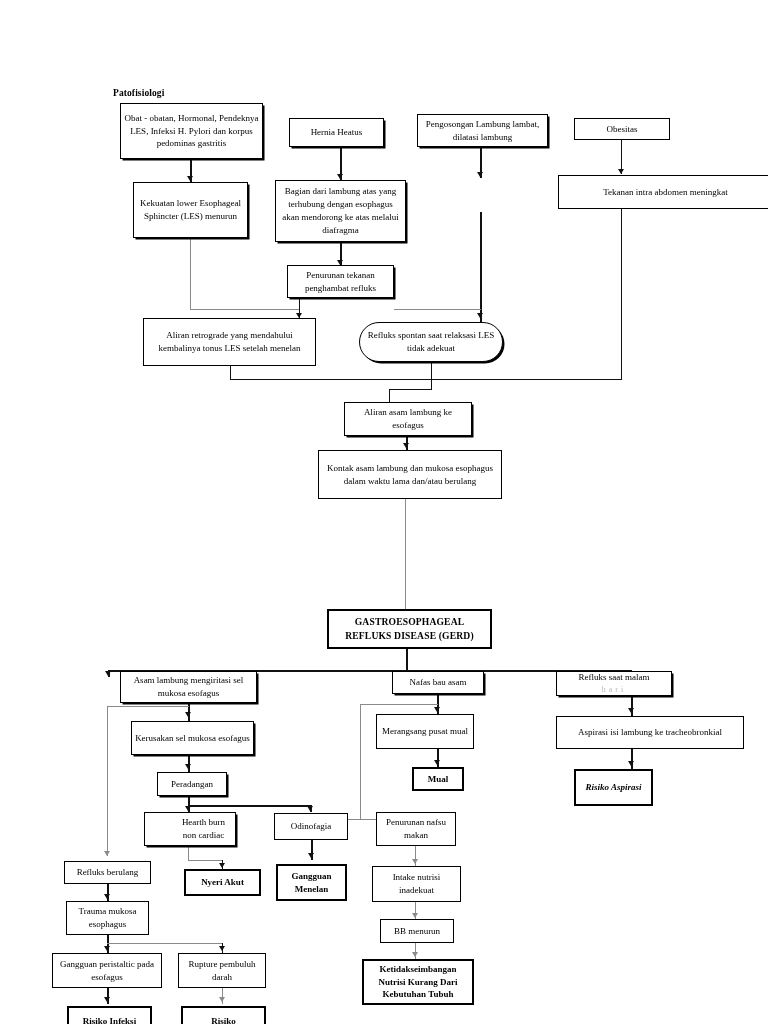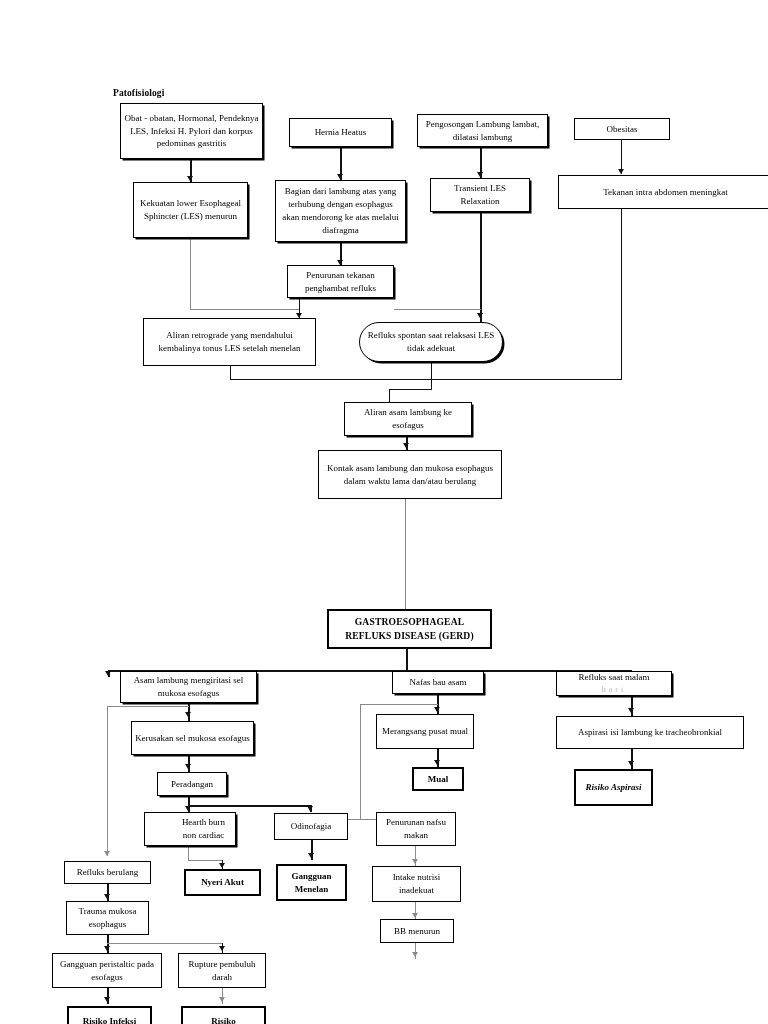--- a/index.html
+++ b/index.html
@@ -83,21 +83,21 @@
 <body>
 
 <div id="page">
 
   <div class="section-title" style="left:113px;top:88px;">Patofisiologi</div>
 
   <div class="node shadow" style="left:120px;top:103px;width:143px;height:56px;">
     <span>Obat - obatan, Hormonal, Pendeknya LES, Infeksi H. Pylori dan korpus pedominas gastritis</span>
   </div>
 
-  <div class="node shadow" style="left:289px;top:118px;width:103px;height:29px;justify-content:center;">
+  <div class="node shadow" style="left:289px;top:118px;width:95px;height:29px;justify-content:center;">
     <span>Hernia Heatus</span>
   </div>
 
   <div class="node shadow" style="left:417px;top:114px;width:131px;height:33px;">
     <span>Pengosongan Lambung lambat, dilatasi lambung</span>
   </div>
 
   <div class="node plainthin" style="left:574px;top:118px;width:96px;height:22px;">
     <span>Obesitas</span>
   </div>
@@ -115,23 +115,20 @@
   <div class="arw" style="left:618px;top:169px;"></div>
 
   <div class="node shadow" style="left:133px;top:182px;width:115px;height:56px;">
     <span>Kekuatan lower Esophageal Sphincter (LES) menurun</span>
   </div>
 
   <div class="node shadow" style="left:275px;top:180px;width:131px;height:62px;">
     <span>Bagian dari lambung atas yang terhubung dengan esophagus akan mendorong ke atas melalui diafragma</span>
   </div>
 
-  <div class="node shadow" style="left:430px;top:178px;width:100px;height:34px;">
-    <span>Transient LES Relaxation</span>
-  </div>
 
   <div class="node plainthin" style="left:558px;top:175px;width:215px;height:34px;">
     <span>Tekanan intra abdomen meningkat</span>
   </div>
 
   <div class="ln lnv thick" style="left:340px;top:242px;height:24px;"></div>
   <div class="arw" style="left:337px;top:260px;"></div>
 
   <div class="node shadow" style="left:287px;top:265px;width:107px;height:33px;">
     <span>Penurunan tekanan penghambat refluks</span>
@@ -316,20 +313,23 @@
   <div class="ln lnv gray" style="left:415px;top:902px;height:17px;"></div>
   <div class="arw gray" style="left:412px;top:913px;"></div>
 
   <div class="node plainthin" style="left:380px;top:919px;width:74px;height:24px;">
     <span>BB menurun</span>
   </div>
 
   <div class="ln lnv gray" style="left:415px;top:943px;height:16px;"></div>
   <div class="arw gray" style="left:412px;top:952px;"></div>
 
+  <div class="node heavy" style="left:362px;top:959px;width:112px;height:46px;">
+    <span>Ketidakseimbangan Nutrisi Kurang Dari Kebutuhan Tubuh</span>
+  </div>
 
   <div class="node shadow" style="left:556px;top:671px;width:116px;height:25px;">
     <span style="display:block;">
       <span>Refluks saat malam</span>
       <span class="faint">hari</span>
     </span>
   </div>
 
   <div class="ln lnv thick" style="left:631px;top:696px;height:20px;"></div>
   <div class="arw" style="left:628px;top:708px;"></div>

